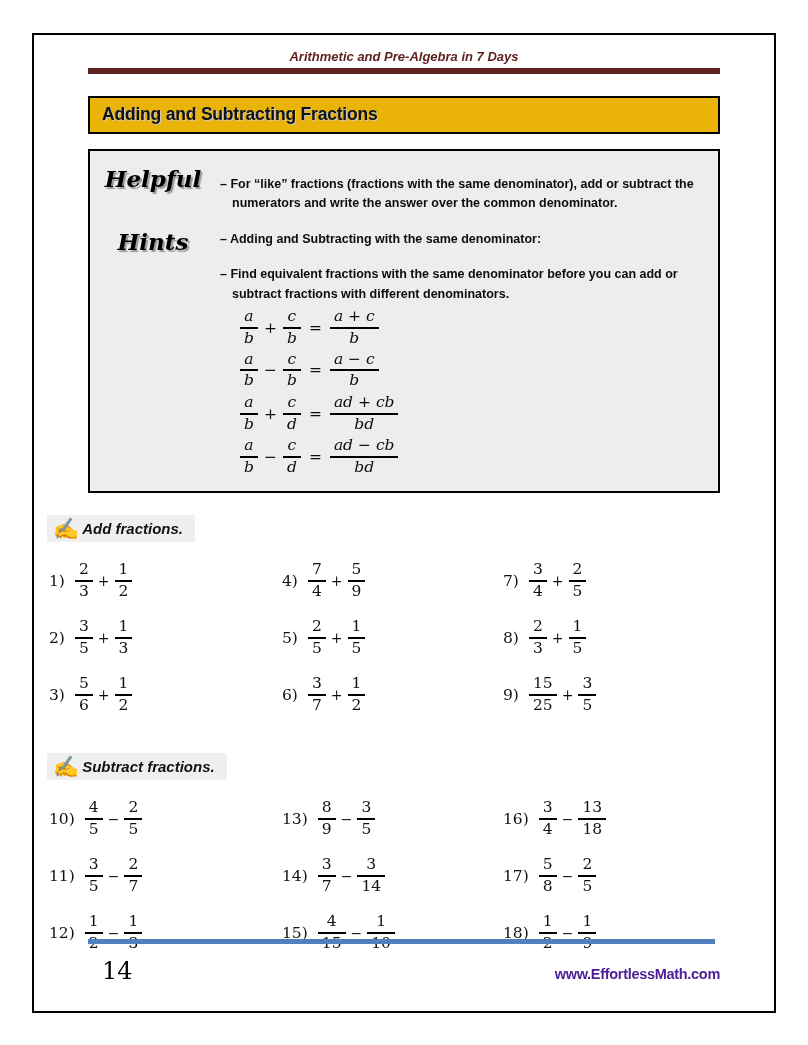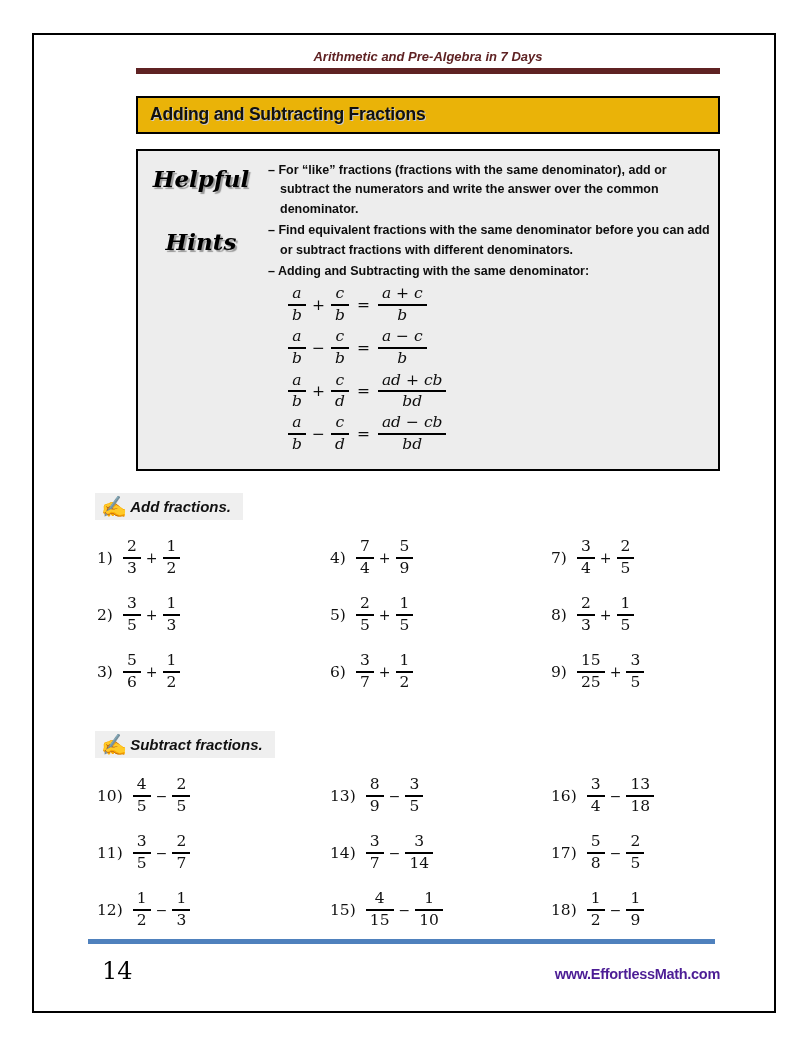--- a/index.html
+++ b/index.html
@@ -2,21 +2,21 @@
 <html><head>
 <meta charset="utf-8">
 <style>
   html,body { margin:0; padding:0; background:#fff; }
   body {
     width:808px; height:1045px; position:relative; overflow:hidden;
     font-family:"Liberation Sans", sans-serif; color:#111;
   }
   .frame {
     position:absolute; left:32px; top:33px; width:744px; height:980px;
-    border:2.5px solid #000; box-sizing:border-box; background:#fff;padding-left:48px;
+    border:2.5px solid #000; box-sizing:border-box; background:#fff;
   }
   .running-head {
     margin-top:14px; text-align:center;
     font-style:italic; font-weight:bold; font-size:13px; color:#5f2223;
   }
   .maroon-rule { margin:4px 54px 0 54px; height:6px; background:#5f2223; }
 
   .title-box {
     margin:22px 54px 0 54px; border:2px solid #000; background:#eab308;
     padding:6px 12px 7px 12px;
@@ -29,21 +29,21 @@
     display:flex; padding:8px 8px 12px 2px; box-sizing:border-box; min-height:298px;gap:6px;
   }
   .hints-label {
     width:122px; flex:0 0 122px; text-align:center;
     font-family:"DejaVu Serif", serif; font-style:italic; font-weight:bold;
     font-size:23px; color:#000; text-shadow:2px 2px 1px #9a9a9a;
   }
   .hints-label .l1 { margin-top:6px; }
   .hints-label .l2 { margin-top:36px; }
   .hints-content { flex:1; font-size:12.5px; font-weight:bold; color:#0d0d0d; }
-  .bullet { padding-left:12px; text-indent:-12px; line-height:1.55; margin-top:2px; }
+  .bullet { padding-left:12px; text-indent:-12px; line-height:1.55; margin-top:16px; }
 
   .formula-block { margin:4px 0 2px 20px; }
   .formula {
     display:flex; align-items:center; margin:3px 0;
     font-family:"DejaVu Serif", serif; font-style:italic; font-size:15.5px; font-weight:normal;
   }
   .frac { display:inline-block; text-align:center; vertical-align:middle; }
   .frac .top { display:block; border-bottom:2.5px solid #000; padding:0 4px 1px 4px; line-height:1.15; }
   .frac .bot { display:block; padding:1px 4px 0 4px; line-height:1.15; }
   .op  { margin:0 6px; font-style:normal; }
@@ -91,22 +91,22 @@
     <span>Adding and Subtracting Fractions</span>
   </div>
 
   <div class="hints-box">
     <div class="hints-label">
       <div class="l1">Helpful</div>
       <div class="l2">Hints</div>
     </div>
     <div class="hints-content">
       <div class="bullet">– For “like” fractions (fractions with the same denominator), add or subtract the numerators and write the answer over the common denominator.</div>
+      <div class="bullet">– Adding and Subtracting with the same denominator:</div>
       <div class="bullet">– Find equivalent fractions with the same denominator before you can add or subtract fractions with different denominators.</div>
-      <div class="bullet">– Adding and Subtracting with the same denominator:</div>
       <div class="formula-block">
           <div class="formula">
             <span class="frac">
               <span class="top">a</span>
               <span class="bot">b</span>
             </span>
             <span class="op">+</span>
             <span class="frac">
               <span class="top">c</span>
               <span class="bot">b</span>

